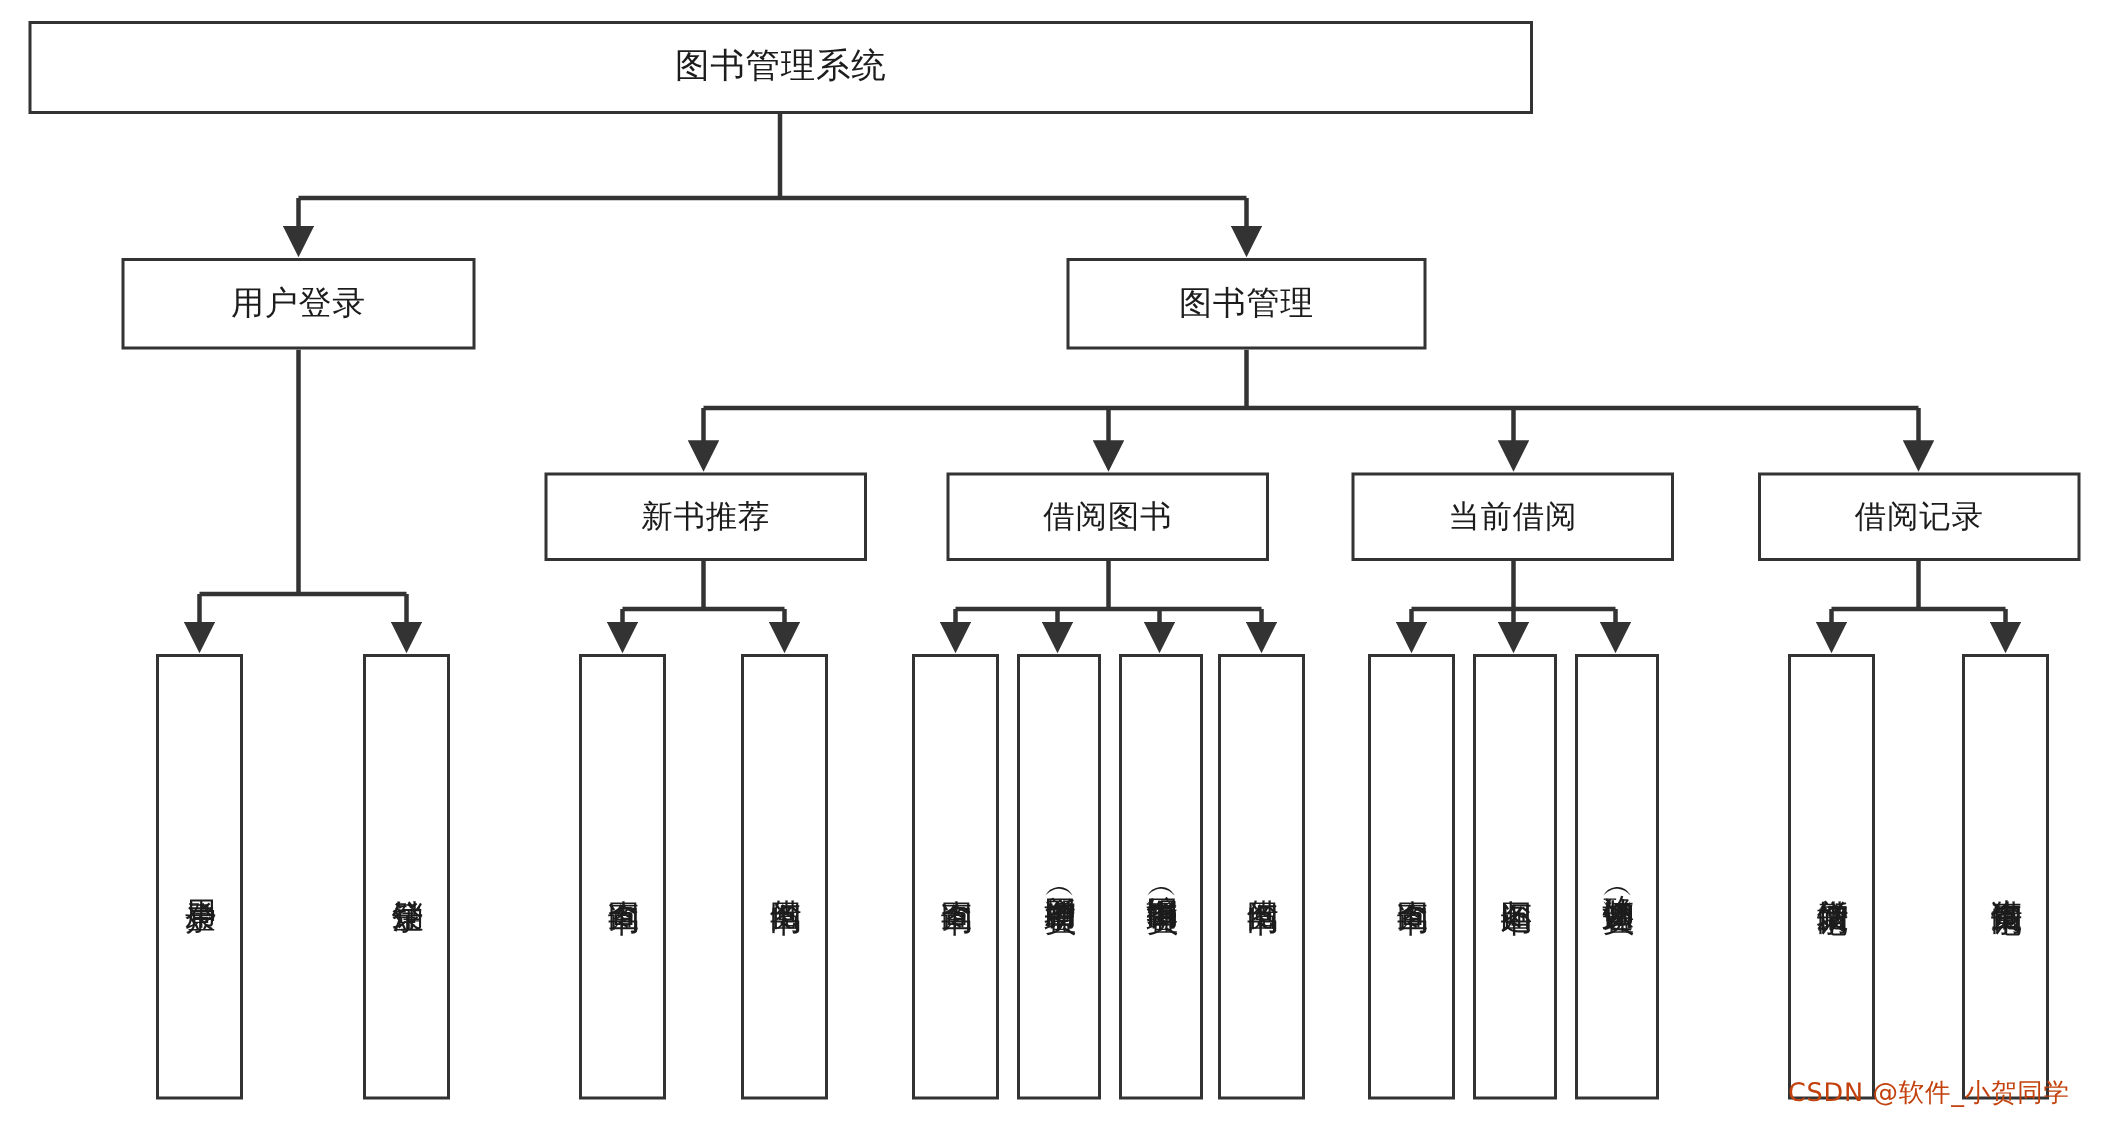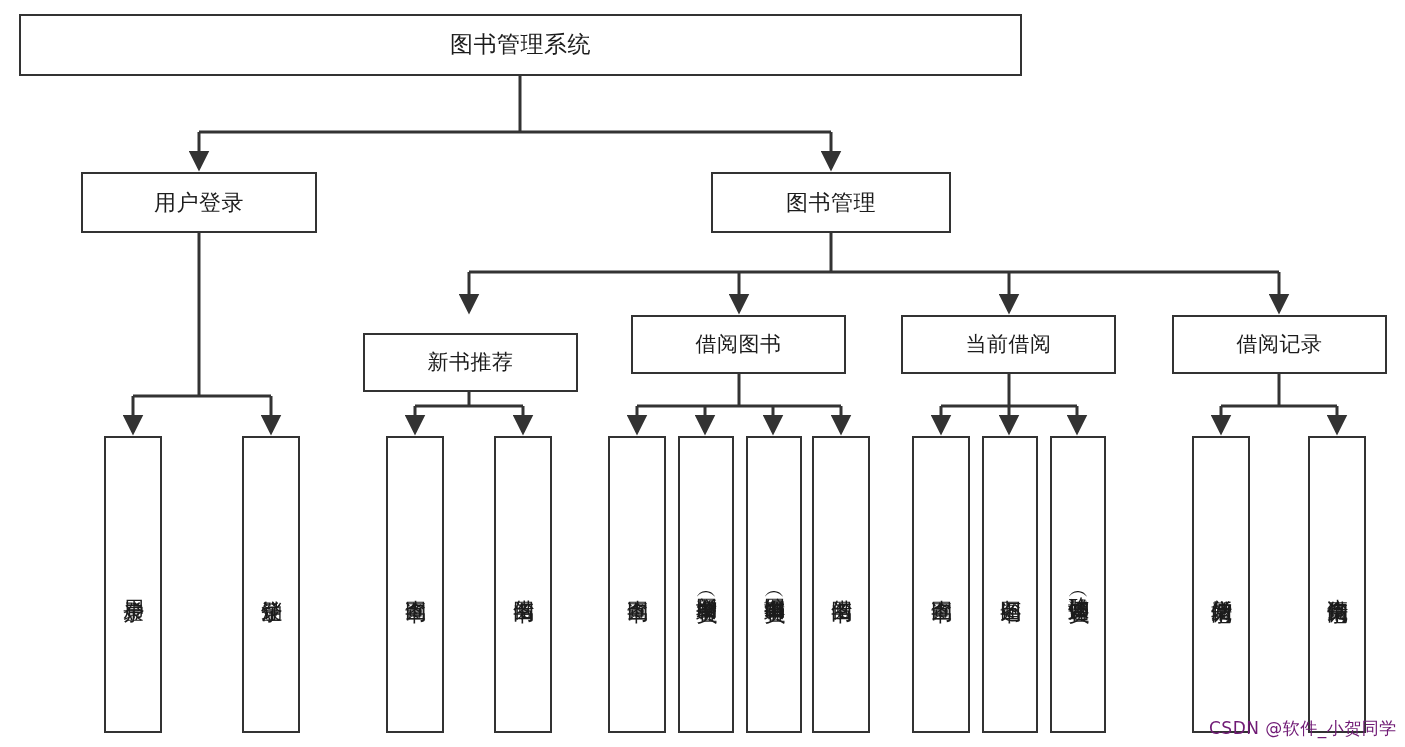--- a/index.html
+++ b/index.html
@@ -54,25 +54,24 @@
   .node.leaf .label {
     writing-mode: vertical-rl;
     text-orientation: upright;
     font-size: 21px;
     line-height: 1.32;
     letter-spacing: 1px;
     white-space: pre;
   }
   .watermark {
     position: absolute;
-    color: #701a75;
+    color: #c2410c;
     font-size: 17px;
     white-space: nowrap;
     letter-spacing: 0.5px;
-    padding-left: 17px;
   }
 </style>
 </head>
 <body>
 
 <div id="canvas">
 
   <svg class="wires" viewBox="0 0 1405 747">
     <defs>
       <marker id="arrow" viewBox="0 0 12 12" refX="10" refY="6" markerWidth="7" markerHeight="7" orient="auto-start-reverse">
@@ -127,21 +126,21 @@
     <span class="label">图书管理系统</span>
   </div>
 
   <div class="node lvl2" style="left:81px; top:172px; width:236px; height:61px;">
     <span class="label">用户登录</span>
   </div>
   <div class="node lvl2" style="left:711px; top:172px; width:240px; height:61px;">
     <span class="label">图书管理</span>
   </div>
 
-  <div class="node lvl3" style="left:363px; top:333px; width:215px; height:59px;">
+  <div class="node lvl3" style="left:363px; top:315px; width:215px; height:59px;">
     <span class="label">新书推荐</span>
   </div>
   <div class="node lvl3" style="left:631px; top:315px; width:215px; height:59px;">
     <span class="label">借阅图书</span>
   </div>
   <div class="node lvl3" style="left:1172px; top:315px; width:215px; height:59px;">
     <span class="label">借阅记录</span>
   </div>
   <div class="node lvl3" style="left:901px; top:315px; width:215px; height:59px;">
     <span class="label">当前借阅</span>

